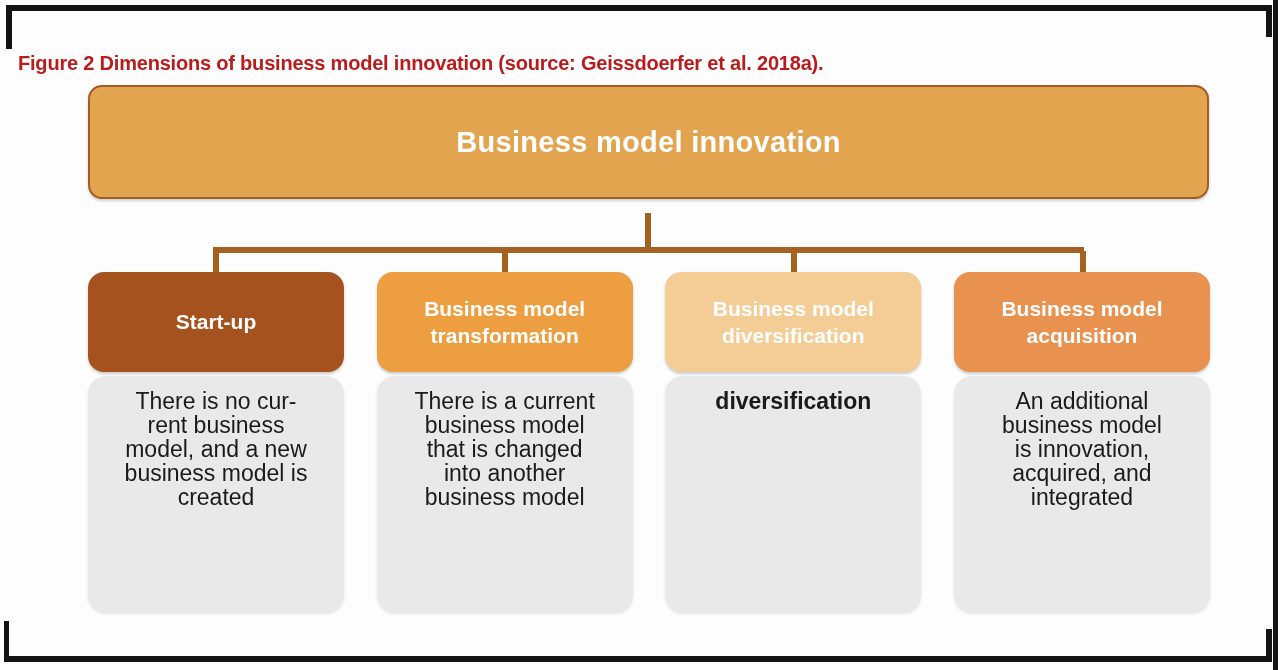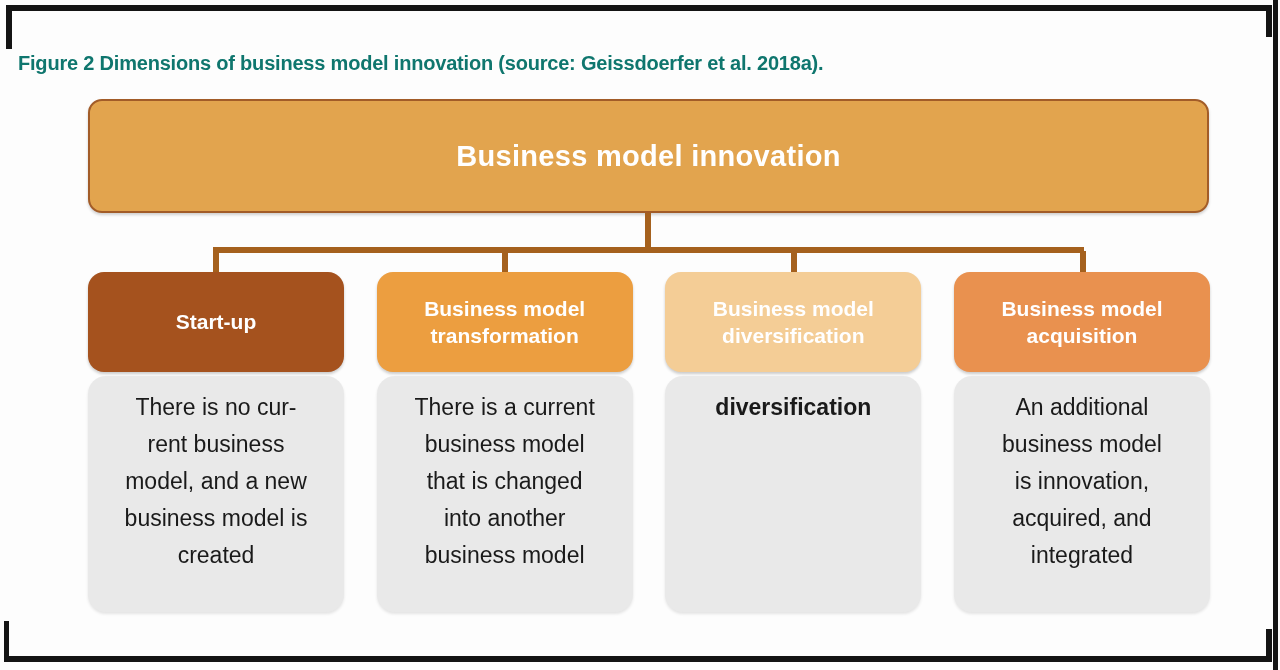--- a/index.html
+++ b/index.html
@@ -25,29 +25,29 @@
   .frame-right    { left: 1273px; top: 0;     width: 5px;    height: 670px; }
 
   
   .caption {
     position: absolute;
     left: 18px;
     top: 52px;
     font-size: 20px;
     font-weight: 700;
     letter-spacing: -0.2px;
-    color: #0f766e;
+    color: #b91c1c;
     white-space: nowrap;
   }
 
   
   .root-box {
     position: absolute;
     left: 88px;
-    top: 99px;
+    top: 85px;
     width: 1121px;
     height: 114px;
     background: #e2a44e;
     border: 2px solid #a25c28;
     border-radius: 14px;
     display: flex;
     align-items: center;
     justify-content: center;
     box-shadow: 0 2px 3px rgba(0,0,0,0.18);
   }
@@ -103,21 +103,21 @@
     border-radius: 18px;
     background: #e9e9e9;
     padding: 13px 10px 0 10px;
     text-align: center;
     box-shadow: 0 2px 3px rgba(0,0,0,0.1);
   }
   .desc-text {
     color: #1a1a1a;
     font-size: 23px;
     font-weight: 400;
-    line-height: 37px;
+    line-height: 24px;
     white-space: pre-line;
   }
   .desc-text b { font-weight: 700; }
 </style>
 </head>
 <body>
 
 <div class="page">
 
   <div class="frame frame-top"></div>

